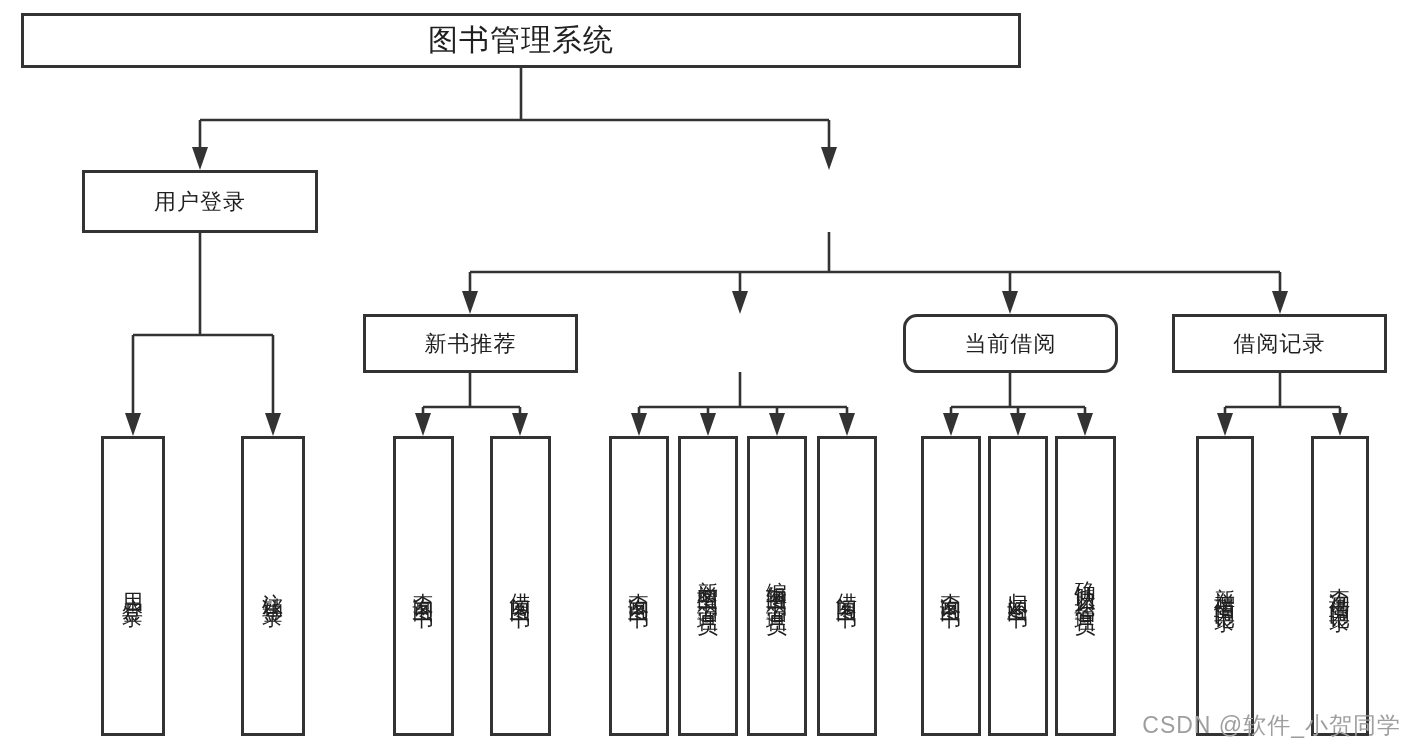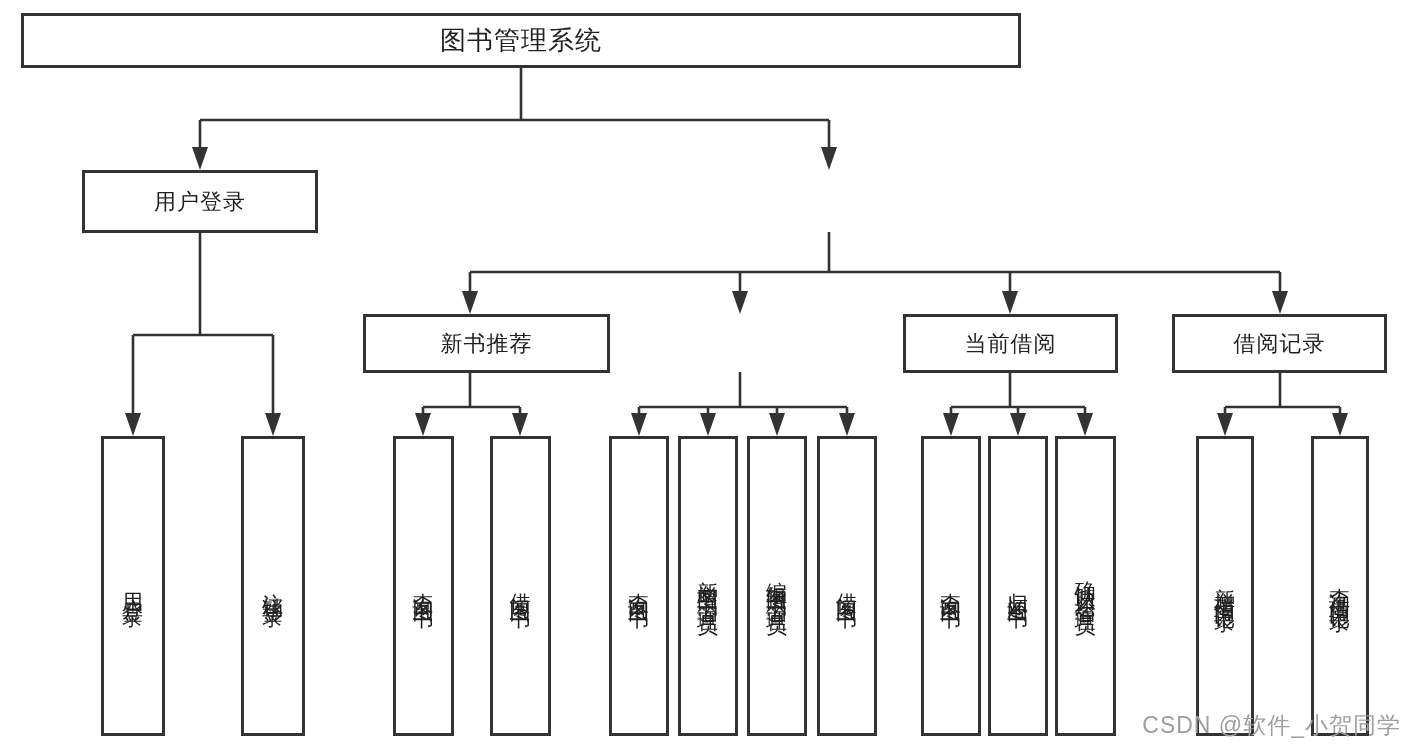--- a/index.html
+++ b/index.html
@@ -30,21 +30,21 @@
     display: flex;
     align-items: center;
     justify-content: center;
     color: #1f1f1f;
   }
   .h-label {
     font-size: 22px;
     letter-spacing: 1px;
     white-space: nowrap;
   }
-  .root-box .h-label { font-size: 26px; }
+  .root-box .h-label { font-size: 30px; }
   .v-label {
     writing-mode: vertical-rl;
     text-orientation: mixed;
     font-size: 21px;
     letter-spacing: 5px;
     line-height: 1;
   }
   .watermark {
     position: absolute;
     right: 4px;
@@ -95,24 +95,24 @@
   </svg>
 
   <div class="box root-box" style="left:21px; top:13px; width:1000px; height:55px;">
     <span class="h-label">图书管理系统</span>
   </div>
 
   <div class="box" style="left:82px; top:170px; width:236px; height:63px;">
     <span class="h-label">用户登录</span>
   </div>
 
-  <div class="box" style="left:363px; top:314px; width:247px; height:59px;">
+  <div class="box" style="left:363px; top:314px; width:215px; height:59px;">
     <span class="h-label">新书推荐</span>
   </div>
-  <div class="box" style="left:903px; top:314px; width:215px; height:59px;">
+  <div class="box" style="left:903px; top:314px; width:215px; height:59px;border-radius:14px;">
     <span class="h-label">当前借阅</span>
   </div>
   <div class="box" style="left:1172px; top:314px; width:215px; height:59px;">
     <span class="h-label">借阅记录</span>
   </div>
 
   <div class="box" style="left:101px; top:436px; width:64px; height:300px;">
     <span class="v-label">用户登录</span>
   </div>
   <div class="box" style="left:241px; top:436px; width:64px; height:300px;">

